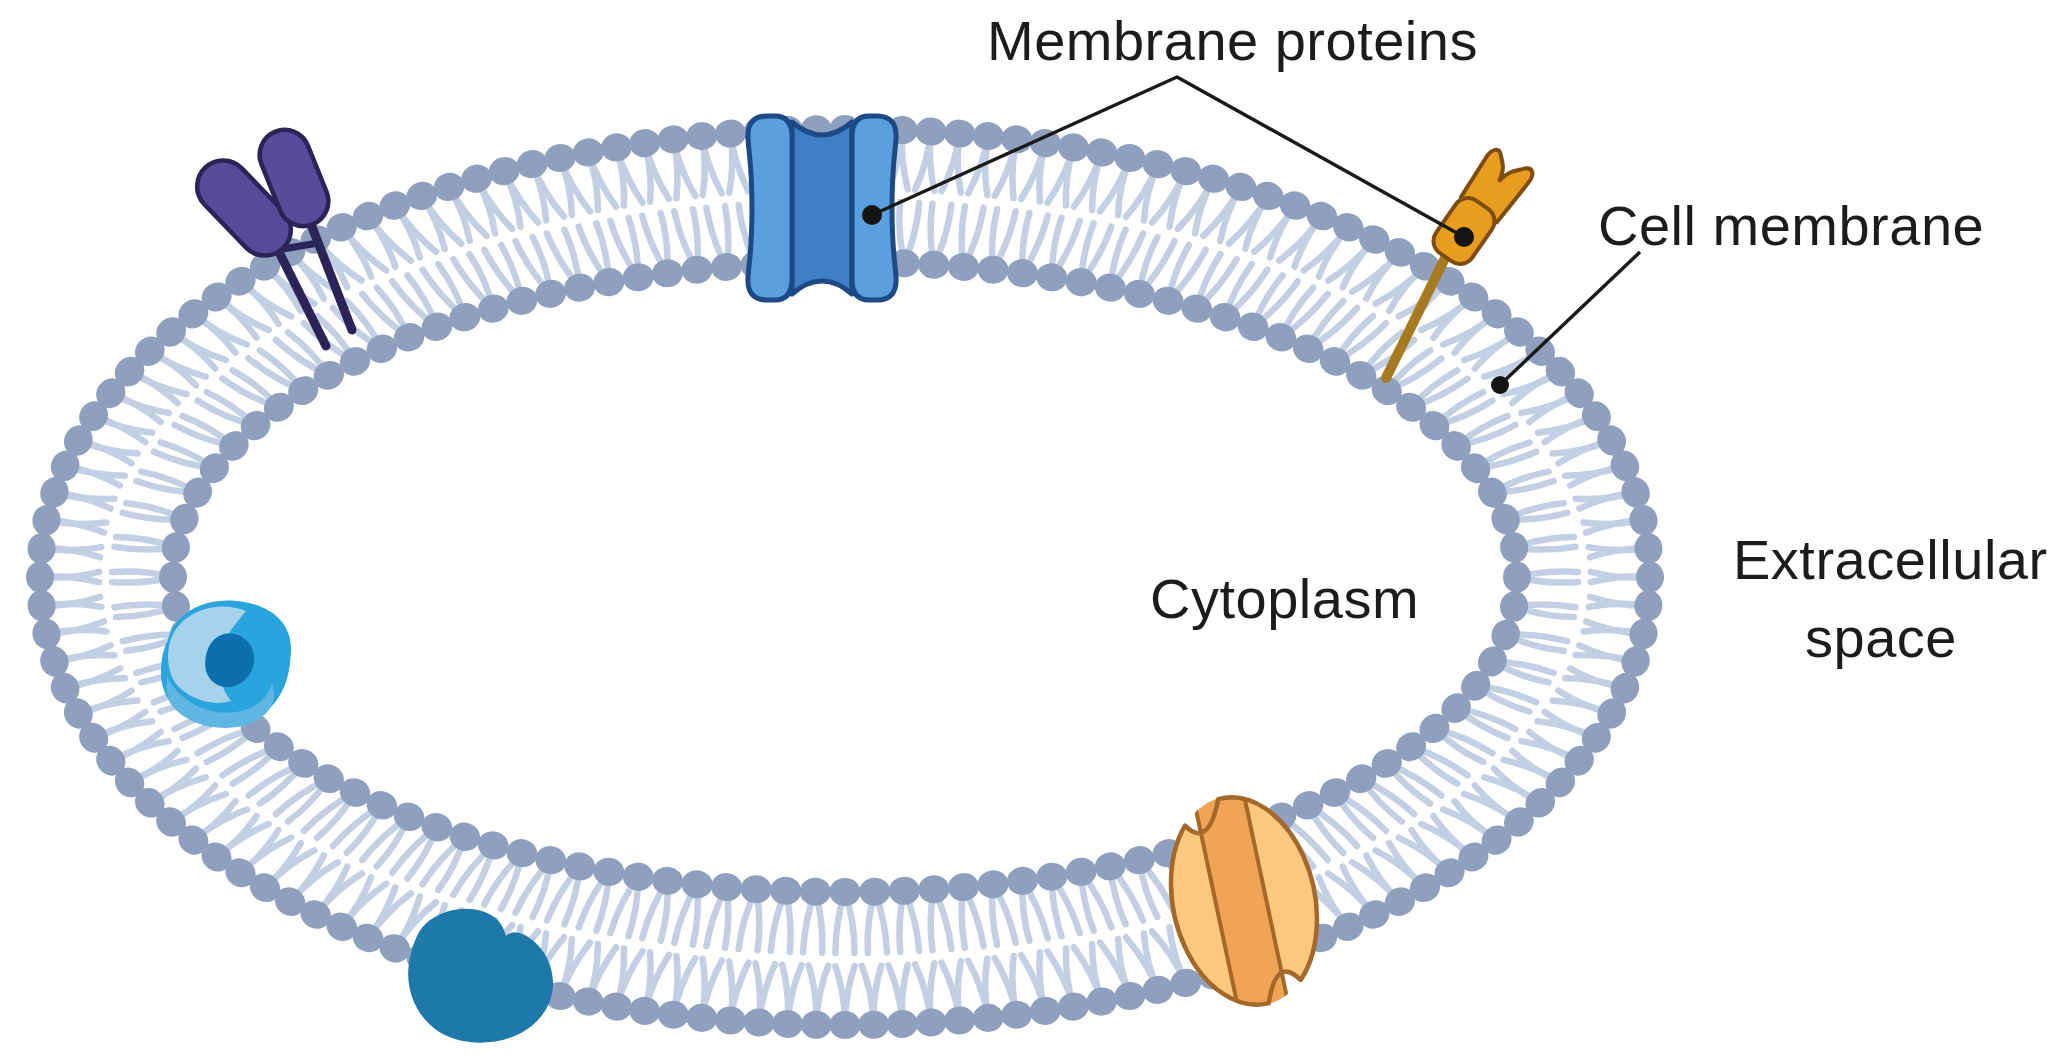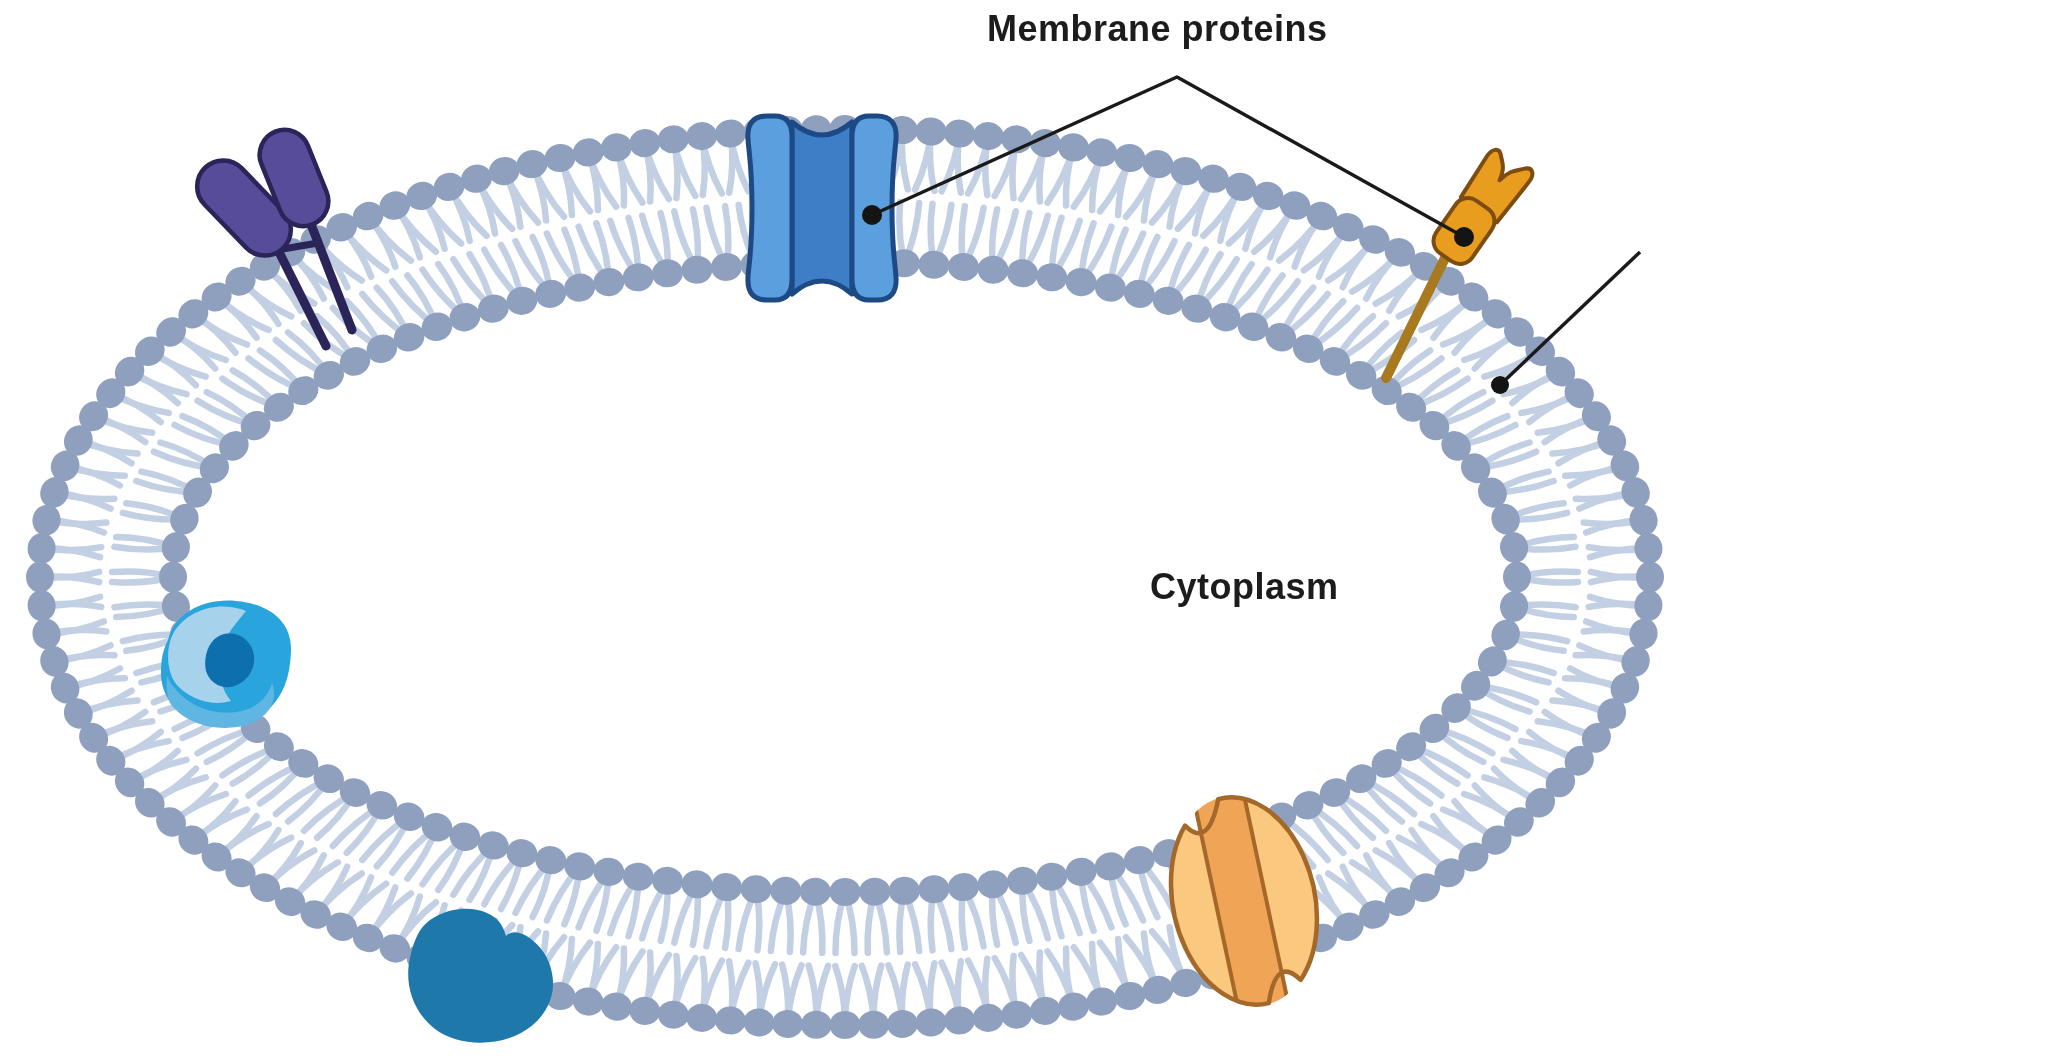--- a/index.html
+++ b/index.html
@@ -1,19 +1,19 @@
 <!DOCTYPE html>
 <html><head>
 <meta charset="utf-8">
 <style>
   html,body{margin:0;padding:0;background:#ffffff;}
   #stage{position:relative;width:2048px;height:1061px;overflow:hidden;background:#ffffff;
          font-family:"Liberation Sans", sans-serif;}
   #diagram{position:absolute;left:0;top:0;}
-  .lbl{position:absolute;font-size:36px;font-weight:700;color:#1c1c1c;white-space:nowrap;
+  .lbl{position:absolute;font-size:56px;font-weight:400;color:#1c1c1c;white-space:nowrap;
        letter-spacing:0.5px;}
   .lbl.center{text-align:center;white-space:normal;line-height:1.40;}
 </style>
 </head>
 <body>
 
 <div id="stage">
   <svg id="diagram" width="2048" height="1061" viewBox="0 0 2048 1061" xmlns="http://www.w3.org/2000/svg">
       <g>
         <path d="M 1650.0,577.0 Q 1620.0,579.5 1590.9,571.9" fill="none" stroke="#c3d0e4" stroke-width="6.5" stroke-linecap="round"></path>
@@ -806,16 +806,18 @@
       </g>
       <polyline points="872,215 1177,77 1464,237" fill="none" stroke="#1a1a1a" stroke-width="3.5" stroke-linejoin="round"></polyline>
       <line x1="1640" y1="252" x2="1500" y2="385" stroke="#1a1a1a" stroke-width="3.5"></line>
       <circle cx="872" cy="215" r="10" fill="#141414"></circle>
       <circle cx="1464" cy="237" r="10" fill="#141414"></circle>
       <circle cx="1500" cy="385" r="9" fill="#141414"></circle>
     </svg>
 
   <div class="lbl" style="left: 987px; top: 8px; color: rgb(28, 28, 28);">Membrane proteins</div>
 
+  <div class="lbl" style="left: 1598px; top: 193px; color: rgb(28, 28, 28);">Cell membrane</div>
 
   <div class="lbl" style="left: 1150px; top: 566px; color: rgb(28, 28, 28); text-align: right;">Cytoplasm</div>
 
+  <div class="lbl center" style="left: 1733px; top: 521px; width: 296px; color: rgb(28, 28, 28);">Extracellular space</div>
 </div>
 
 </body></html>

